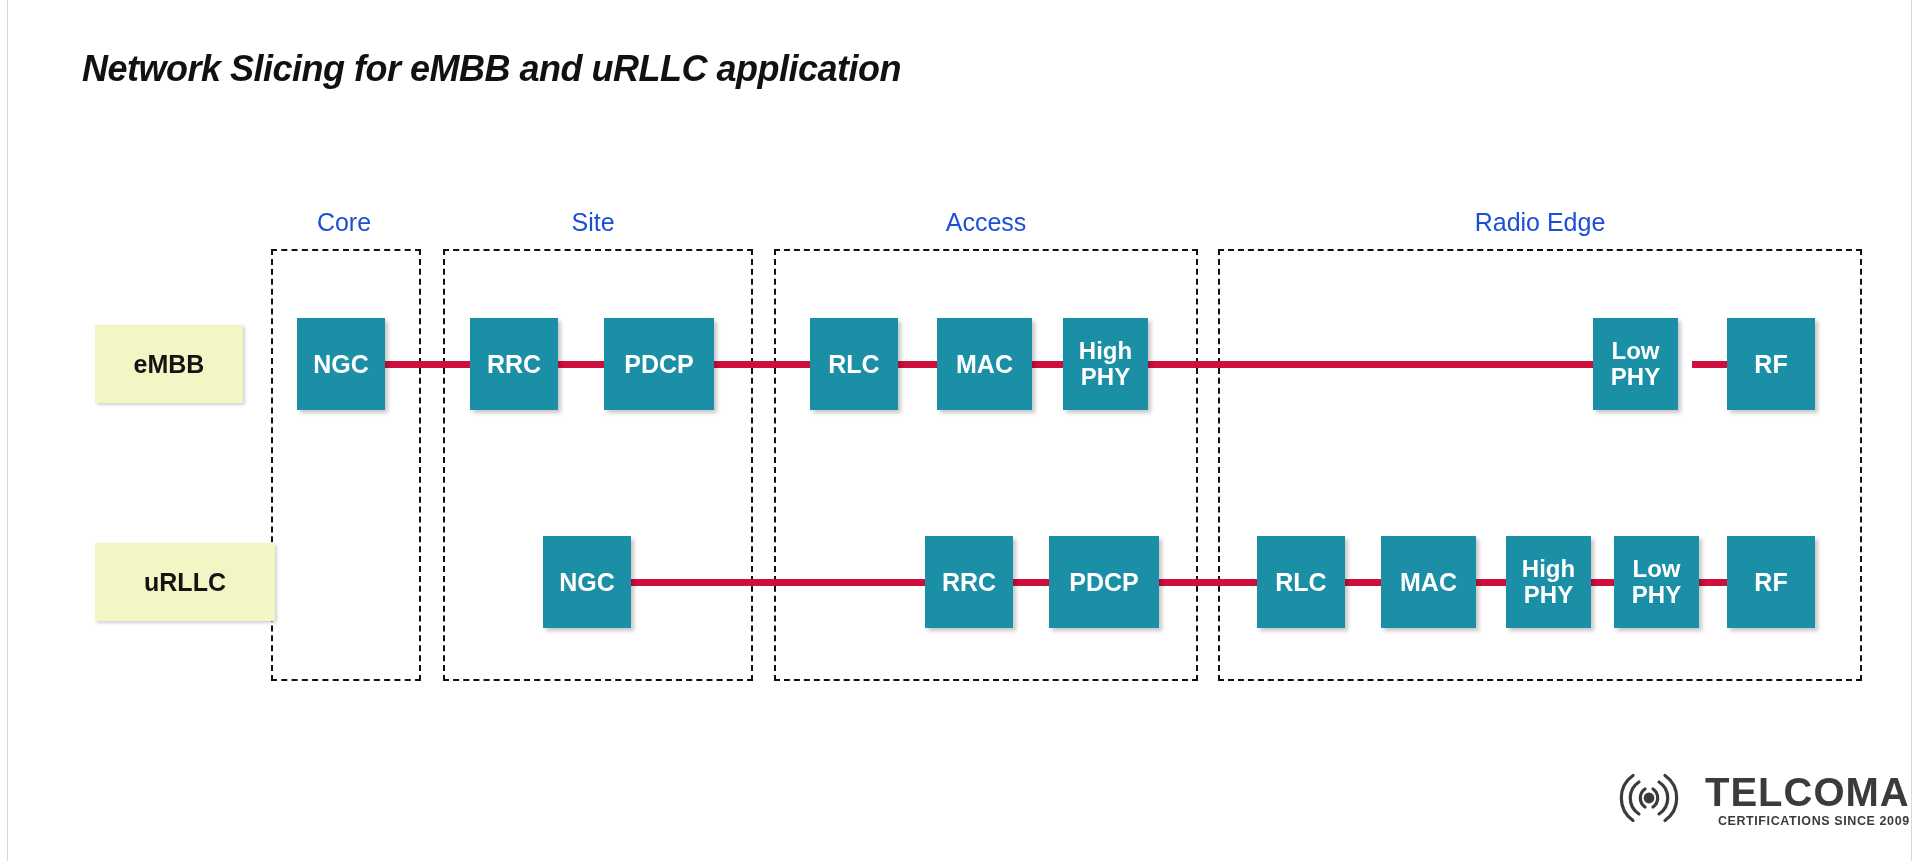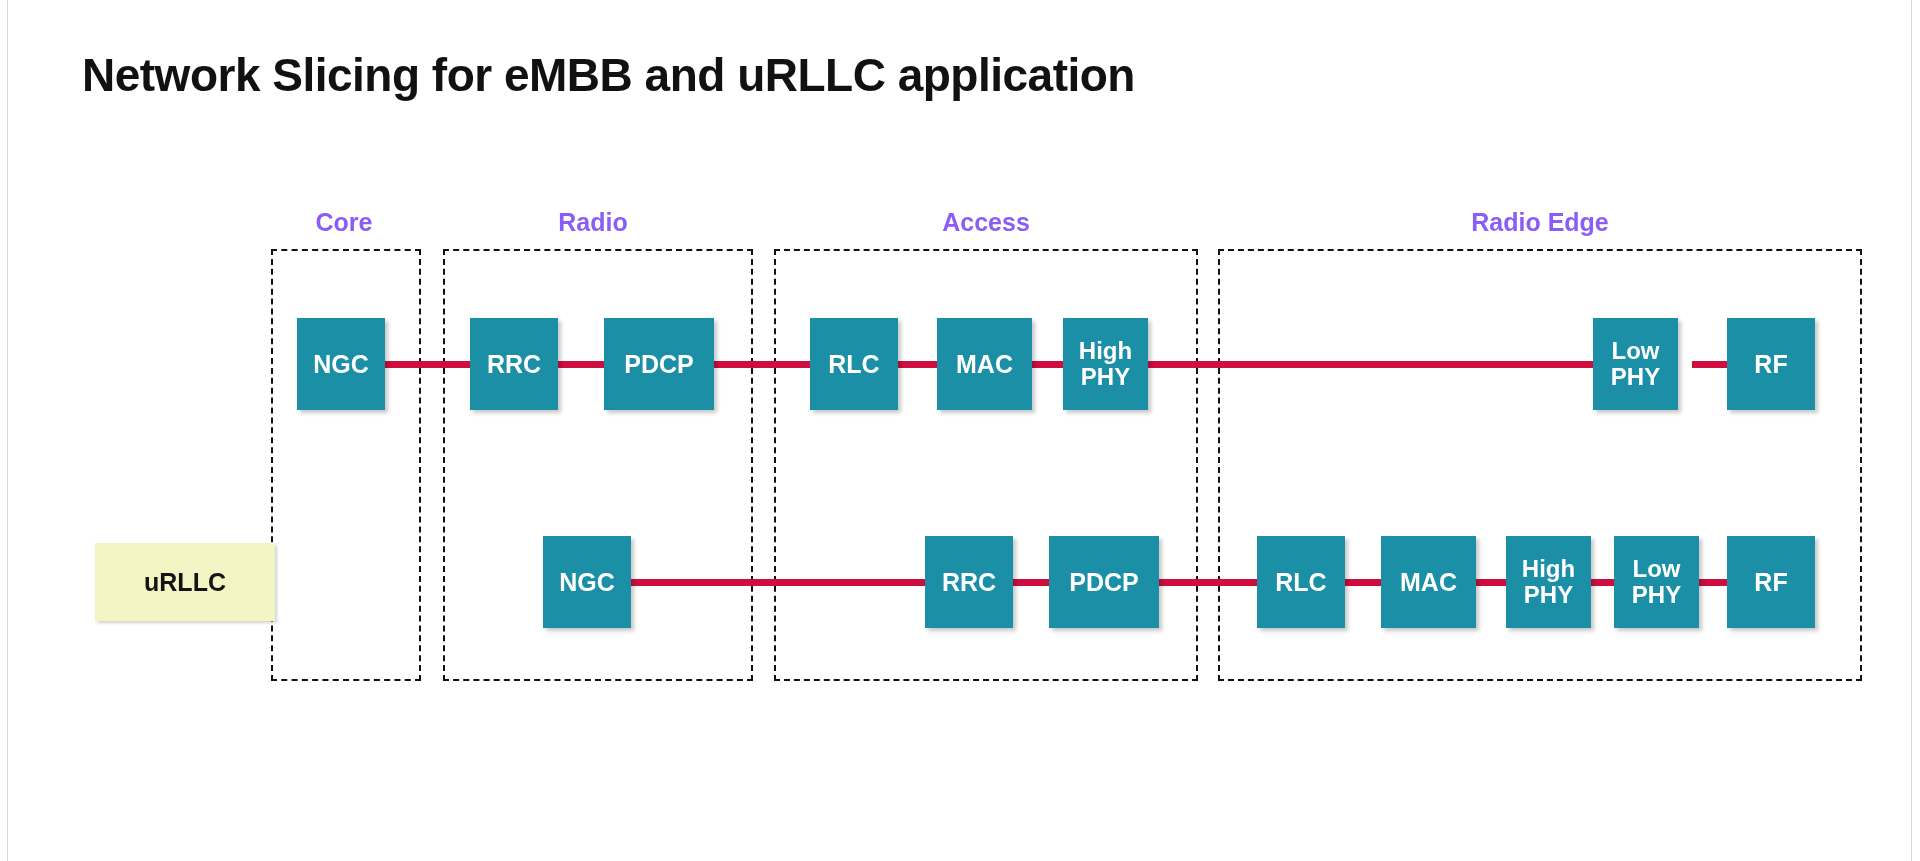--- a/index.html
+++ b/index.html
@@ -25,33 +25,34 @@
     height: 861px;
     background: #d8d8d8;
   }
   .page-edge.left  { left: 7px; }
   .page-edge.right { left: 1911px; }
 
   #title {
     position: absolute;
     left: 82px;
     top: 48px;
-    font-size: 46px;
+    font-size: 36px;
     font-weight: 700;
     letter-spacing: -0.5px;
     color: #111111;
     white-space: nowrap;
+    font-style: italic;
   }
 
   
   .col-label {
     position: absolute;
     font-size: 25px;
-    font-weight: 700;
-    color: #8b5cf6;
+    font-weight: 400;
+    color: #1d4ed8;
     text-align: center;
     white-space: nowrap;
     transform: translateX(-50%);
   }
 
   
   .domain-box {
     position: absolute;
     border: 2.5px dashed #111111;
     box-sizing: border-box;
@@ -142,29 +143,30 @@
 <body>
 
 <div id="canvas">
 
   <div class="page-edge left"></div>
   <div class="page-edge right"></div>
 
   <div id="title">Network Slicing for eMBB and uRLLC application</div>
 
   <div class="col-label" style="left:344px; top:208px;">Core</div>
-  <div class="col-label" style="left:593px; top:208px;">Radio</div>
+  <div class="col-label" style="left:593px; top:208px;">Site</div>
   <div class="col-label" style="left:986px; top:208px;">Access</div>
   <div class="col-label" style="left:1540px; top:208px;">Radio Edge</div>
 
   <div class="domain-box" style="left:271px;  top:249px; width:150px;  height:432px;"></div>
   <div class="domain-box" style="left:443px;  top:249px; width:310px;  height:432px;"></div>
   <div class="domain-box" style="left:774px;  top:249px; width:424px;  height:432px;"></div>
   <div class="domain-box" style="left:1218px; top:249px; width:644px;  height:432px;"></div>
 
+  <div class="slice-chip" style="left:95px; top:325px; width:148px; height:78px;">eMBB</div>
 
   <div class="link" style="left:370px;  top:361px; width:110px;"></div>
   <div class="link" style="left:545px;  top:361px; width:68px;"></div>
   <div class="link" style="left:700px;  top:361px; width:115px;"></div>
   <div class="link" style="left:890px;  top:361px; width:54px;"></div>
   <div class="link" style="left:1025px; top:361px; width:52px;"></div>
   <div class="link" style="left:1130px; top:361px; width:470px;"></div>
   <div class="link" style="left:1692px; top:361px; width:44px;"></div>
   <div class="arrow-head" style="left:1730px; top:351px;"></div>
 
@@ -190,14 +192,33 @@
 
   <div class="fn-block" style="left:543px;  top:536px; width:88px;  height:92px;">NGC</div>
   <div class="fn-block" style="left:925px;  top:536px; width:88px;  height:92px;">RRC</div>
   <div class="fn-block" style="left:1049px; top:536px; width:110px; height:92px;">PDCP</div>
   <div class="fn-block" style="left:1257px; top:536px; width:88px;  height:92px;">RLC</div>
   <div class="fn-block" style="left:1381px; top:536px; width:95px;  height:92px;">MAC</div>
   <div class="fn-block two-line" style="left:1506px; top:536px; width:85px; height:92px;">High<br>PHY</div>
   <div class="fn-block two-line" style="left:1614px; top:536px; width:85px; height:92px;">Low<br>PHY</div>
   <div class="fn-block" style="left:1727px; top:536px; width:88px;  height:92px;">RF</div>
 
+  <div id="logo">
+    <span class="wave-mark">
+      <svg width="84" height="52" viewBox="0 0 84 52" aria-hidden="true">
+        <g fill="none" stroke="#3b3b3b" stroke-width="3.2" stroke-linecap="round">
+          <path d="M38 17 A11 11 0 0 1 38 35"></path>
+          <path d="M44 10 A19 19 0 0 1 44 42"></path>
+          <path d="M50 3.5 A27.5 27.5 0 0 1 50 48.5"></path>
+          <path d="M30 17 A11 11 0 0 0 30 35"></path>
+          <path d="M24 10 A19 19 0 0 0 24 42"></path>
+          <path d="M18 3.5 A27.5 27.5 0 0 0 18 48.5"></path>
+        </g>
+        <circle cx="34" cy="26" r="5.4" fill="#3b3b3b"></circle>
+      </svg>
+    </span>
+    <span class="wordmark">
+      <span class="brand">TELCOMA</span>
+      <span class="tagline">CERTIFICATIONS SINCE 2009</span>
+    </span>
+  </div>
 
 </div>
 
 </body></html>

